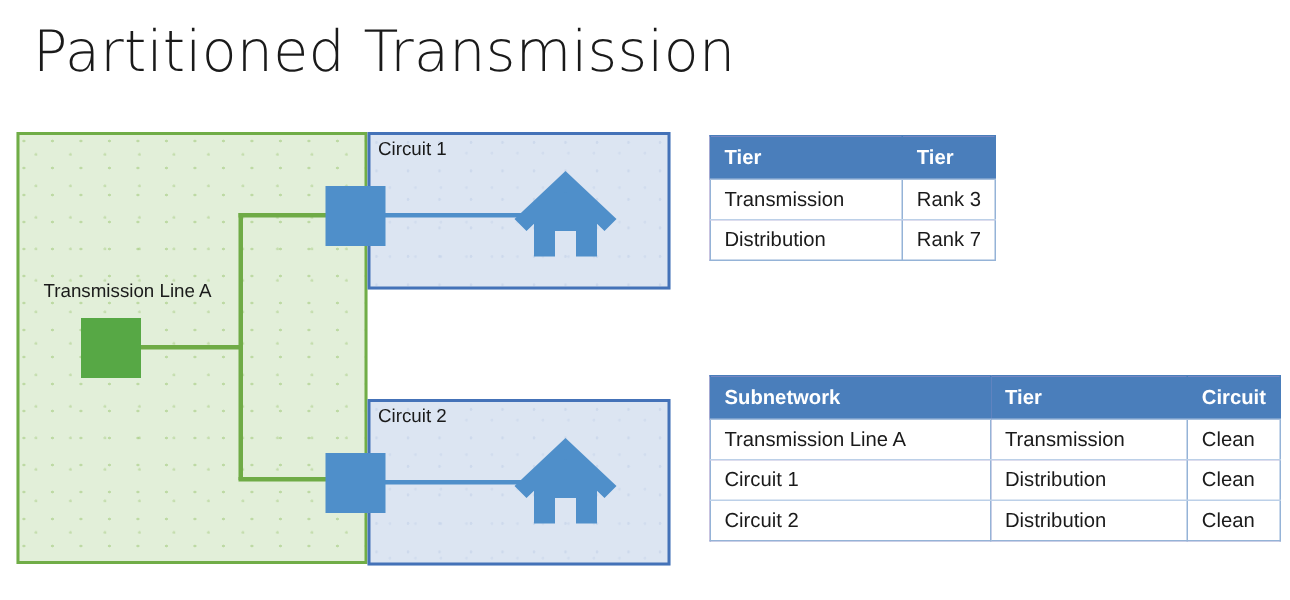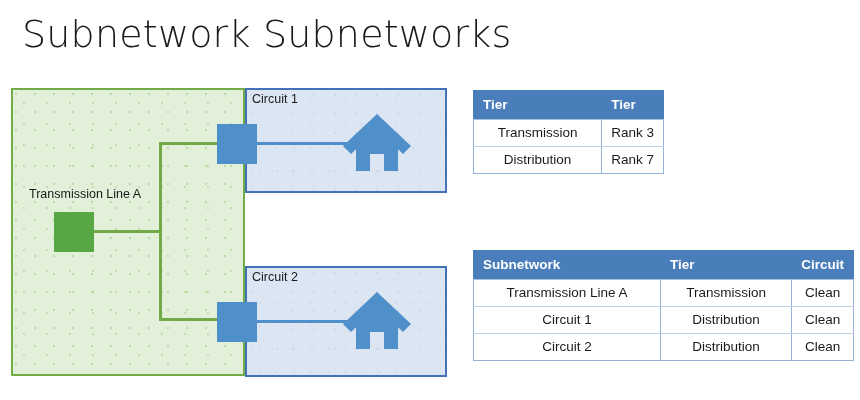--- a/index.html
+++ b/index.html
@@ -137,21 +137,21 @@
     color: #ffffff;
     font-weight: bold;
     text-align: left;
     padding: 6px 9px 7px 9px;
     border: 1px solid #4a7ebb;
     border-bottom: 1px solid #a8c0dd;
     white-space: nowrap;
   }
   .data-table td {
     color: #1a1a1a;
-    text-align: center;
+    text-align: left;
     padding: 5px 9px 6px 9px;
     border-left: 1px solid #95b3d7;
     border-right: 1px solid #95b3d7;
     border-top: 1px solid #bcd0e8;
     border-bottom: 1px solid #bcd0e8;
     white-space: nowrap;
     background: #ffffff;
   }
   .data-table tr:last-child td { border-bottom: 1px solid #95b3d7; }
 
@@ -161,21 +161,21 @@
 
   #subnetwork-table { left: 473px; top: 250px; width: 381px; }
   #subnetwork-table th:nth-child(1),
   #subnetwork-table td:nth-child(1) { width: 172px; }
   #subnetwork-table th:nth-child(2),
   #subnetwork-table td:nth-child(2) { width: 115px; }
 </style>
 </head>
 <body>
 
-<div id="page-title">Subnetwork Subnetworks</div>
+<div id="page-title">Partitioned Transmission</div>
 
 <div id="diagram">
 
   <div class="region-green"></div>
 
   <div class="region-blue" id="circuit-1-region"></div>
   <div class="region-blue" id="circuit-2-region"></div>
 
   <div class="edge-green" id="edge-trunk-h"></div>
   <div class="edge-green" id="edge-trunk-v"></div>

